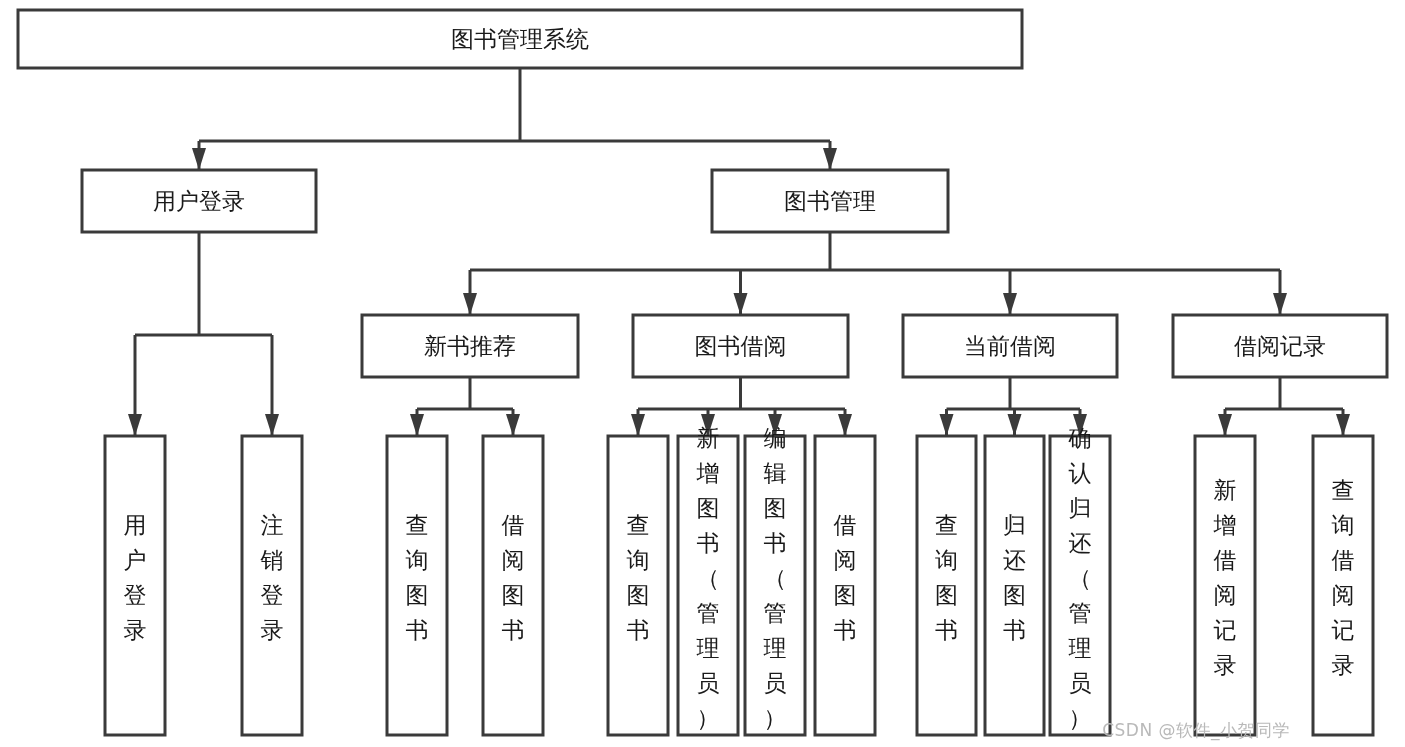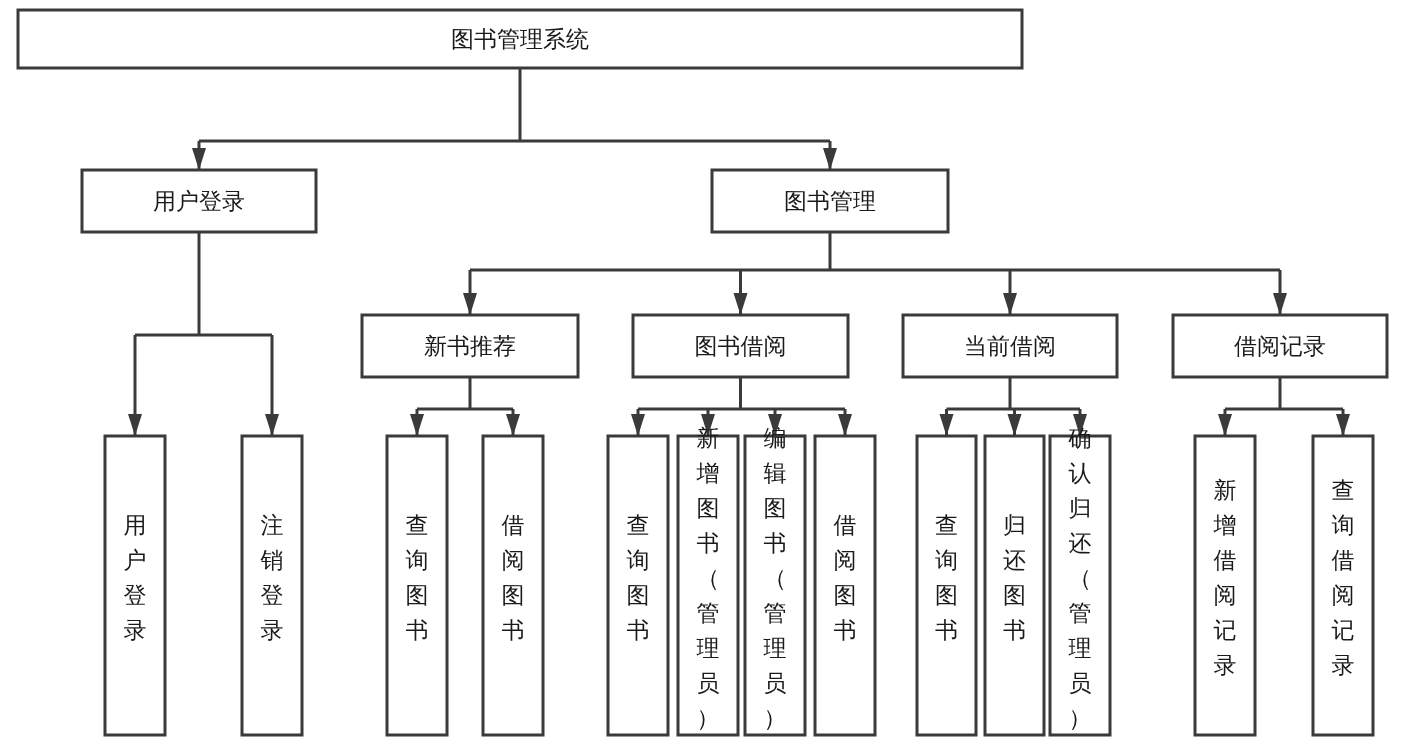--- a/index.html
+++ b/index.html
@@ -218,13 +218,14 @@
           <text x="1225" y="498" class="node-label-v"><tspan x="1225" dy="0">新</tspan><tspan x="1225" dy="35">增</tspan><tspan x="1225" dy="35">借</tspan><tspan x="1225" dy="35">阅</tspan><tspan x="1225" dy="35">记</tspan><tspan x="1225" dy="35">录</tspan></text>
         </g>
         <g>
           <rect x="1313" y="436" width="60" height="299" class="node-rect"></rect>
           <text x="1343" y="498" class="node-label-v"><tspan x="1343" dy="0">查</tspan><tspan x="1343" dy="35">询</tspan><tspan x="1343" dy="35">借</tspan><tspan x="1343" dy="35">阅</tspan><tspan x="1343" dy="35">记</tspan><tspan x="1343" dy="35">录</tspan></text>
         </g>
       </g>
 
   </svg>
 
+  <div class="watermark">CSDN @软件_小贺同学</div>
 </div>
 
 </body></html>

